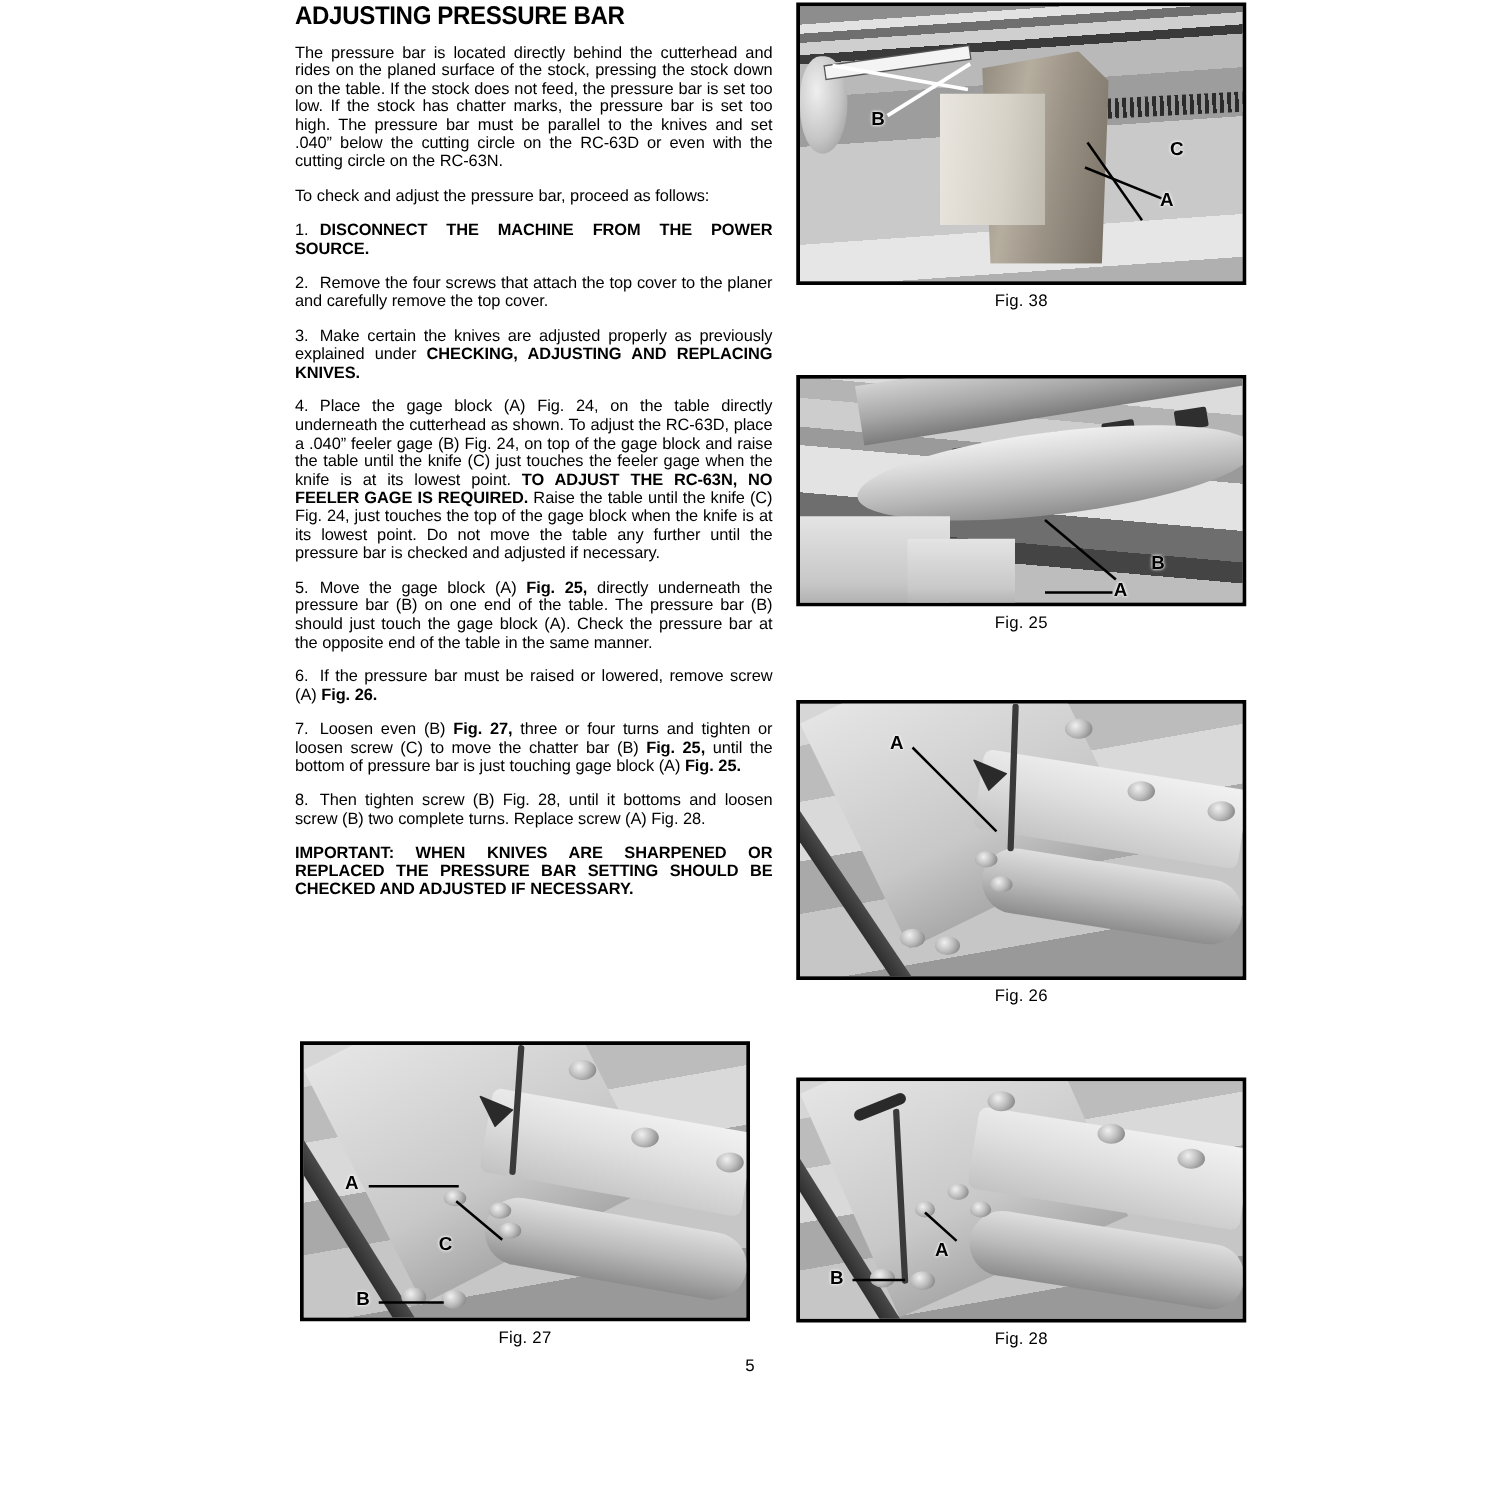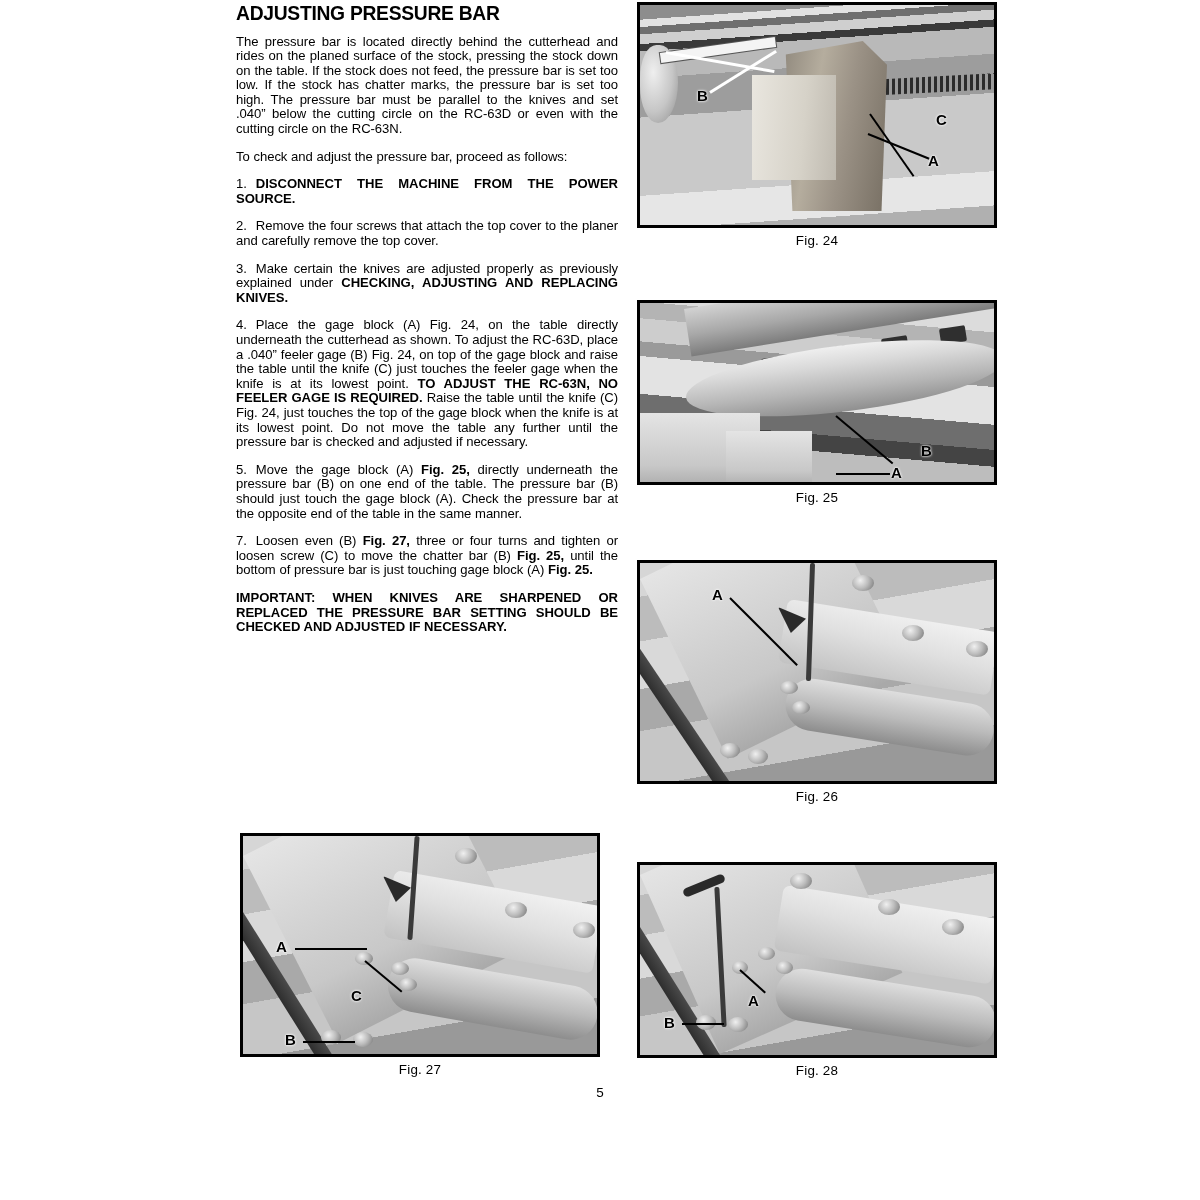--- a/index.html
+++ b/index.html
@@ -199,25 +199,31 @@
   </p>
 
   <p class="para">
     <span>4.</span><span class="num-gap"></span><span>Place the gage block (A) Fig. 24, on the table directly underneath the cutterhead as shown. To adjust the RC-63D, place a .040” feeler gage (B) Fig. 24, on top of the gage block and raise the table until the knife (C) just touches the feeler gage when the knife is at its lowest point. </span><b>TO ADJUST THE RC-63N, NO FEELER GAGE IS REQUIRED.</b><span> Raise the table until the knife (C) Fig. 24, just touches the top of the gage block when the knife is at its lowest point. Do not move the table any further until the pressure bar is checked and adjusted if necessary.</span>
   </p>
 
   <p class="para">
     <span>5.</span><span class="num-gap"></span><span>Move the gage block (A) </span><b>Fig. 25,</b><span> directly underneath the pressure bar (B) on one end of the table. The pressure bar (B) should just touch the gage block (A). Check the pressure bar at the opposite end of the table in the same manner.</span>
   </p>
 
+  <p class="para">
+    <span>6.</span><span class="num-gap"></span><span>If the pressure bar must be raised or lowered, remove screw (A) </span><b>Fig. 26.</b>
+  </p>
 
   <p class="para">
     <span>7.</span><span class="num-gap"></span><span>Loosen even (B) </span><b>Fig. 27,</b><span> three or four turns and tighten or loosen screw (C) to move the chatter bar (B) </span><b>Fig. 25,</b><span> until the bottom of pressure bar is just touching gage block (A) </span><b>Fig. 25.</b>
   </p>
 
+  <p class="para">
+    <span>8.</span><span class="num-gap"></span><span>Then tighten screw (B) Fig. 28, until it bottoms and loosen screw (B) two complete turns. Replace screw (A) Fig. 28.</span>
+  </p>
 
 
   <p class="para"><b>IMPORTANT: WHEN KNIVES ARE SHARPENED OR REPLACED THE PRESSURE BAR SETTING SHOULD BE CHECKED AND ADJUSTED IF NECESSARY.</b></p>
 </div>
 
 <div class="fig" style="left:637px; top:2px; width:360px;">
   <div class="fig-frame p24 photo-wrap" style="height:226px;">
     <div class="photo p24">
       <div class="teeth" style="left:210px; top:72px; width:148px; height:16px; transform:rotate(-3deg);"></div>
       <div class="chunk" style="left:137px; top:36px; width:110px; height:170px; clip-path:polygon(8% 8%, 78% 0%, 100% 14%, 95% 100%, 14% 100%);"></div>
@@ -226,21 +232,21 @@
       <div class="feeler" style="left:20px; top:40px; width:116px; height:10px; transform:rotate(-8deg);"></div>
       <div class="lead white" style="left:26px; top:46px; width:110px; transform:rotate(10deg);"></div>
       <div class="lead white" style="left:70px; top:86px; width:78px; transform:rotate(-32deg);"></div>
       <div class="lead" style="left:230px; top:108px; width:76px; transform:rotate(55deg);"></div>
       <div class="lead" style="left:228px; top:128px; width:66px; transform:rotate(22deg);"></div>
       <div class="callout" style="left:57px; top:83px;">B</div>
       <div class="callout" style="left:296px; top:107px;">C</div>
       <div class="callout" style="left:288px; top:148px;">A</div>
     </div>
   </div>
-  <div class="fig-cap">Fig. 24</div>
+  <div class="fig-cap">Fig. 38</div>
 </div>
 
 <div class="fig" style="left:637px; top:300px; width:360px;">
   <div class="fig-frame p25" style="height:185px;">
     <div class="photo p25">
       <div class="beam" style="left:44px; top:6px; width:320px; height:48px; transform:rotate(-9deg); transform-origin:left top;"></div>
       <div class="clip" style="left:122px; top:54px; width:26px; height:16px; transform:rotate(-9deg);"></div>
       <div class="clip" style="left:182px; top:44px; width:26px; height:16px; transform:rotate(-9deg);"></div>
       <div class="clip" style="left:242px; top:34px; width:26px; height:16px; transform:rotate(-9deg);"></div>
       <div class="clip" style="left:300px; top:24px; width:26px; height:16px; transform:rotate(-9deg);"></div>

